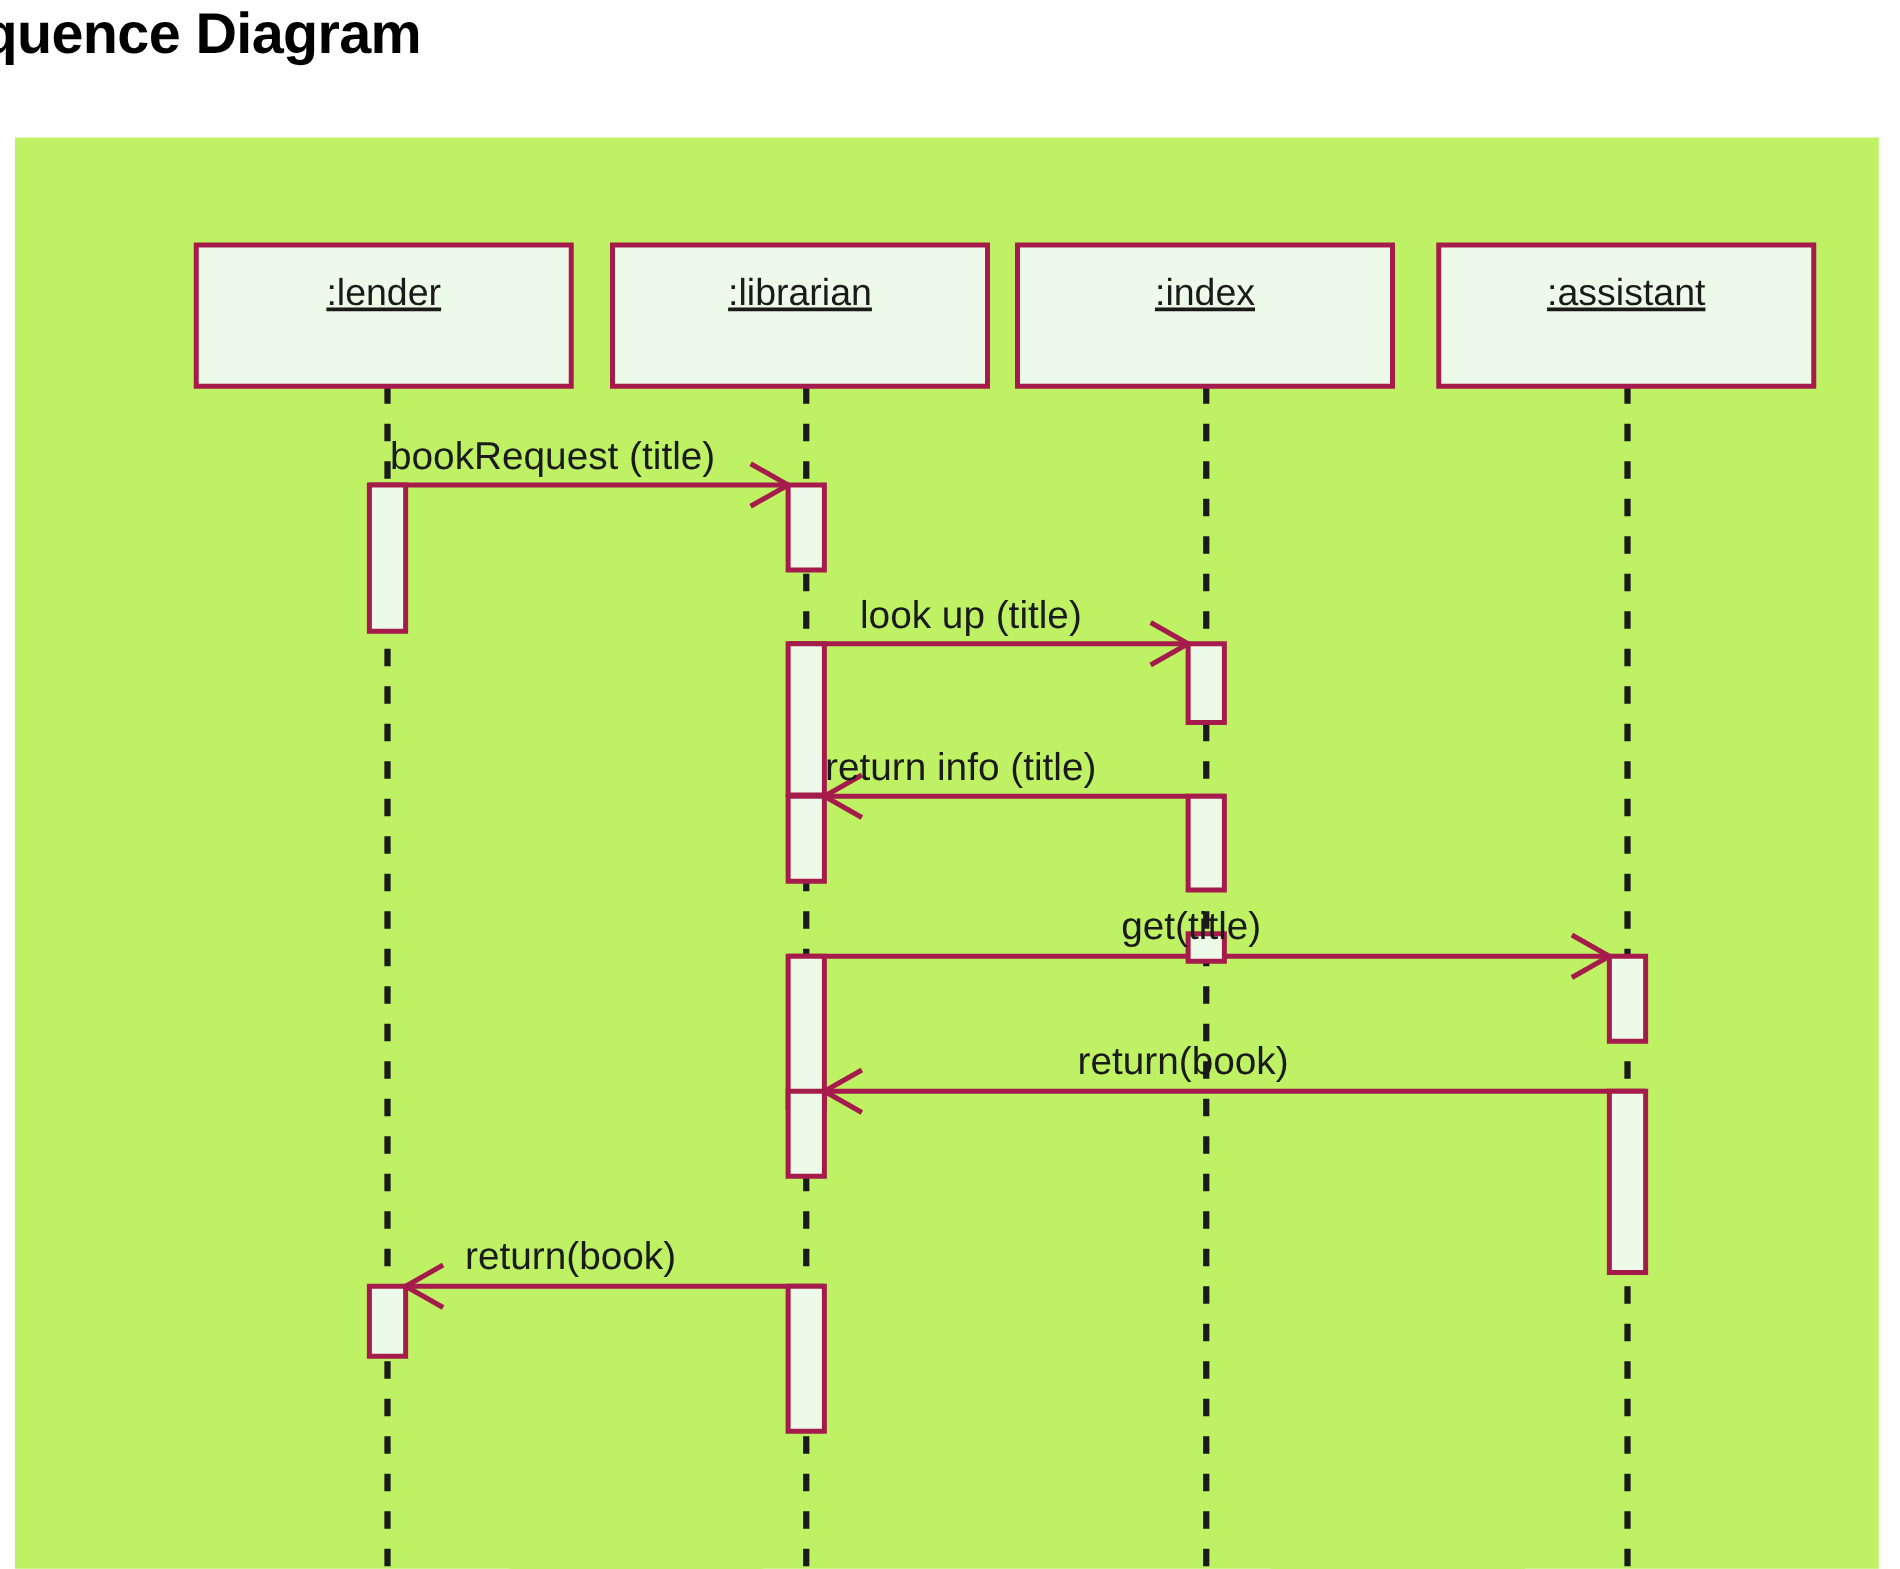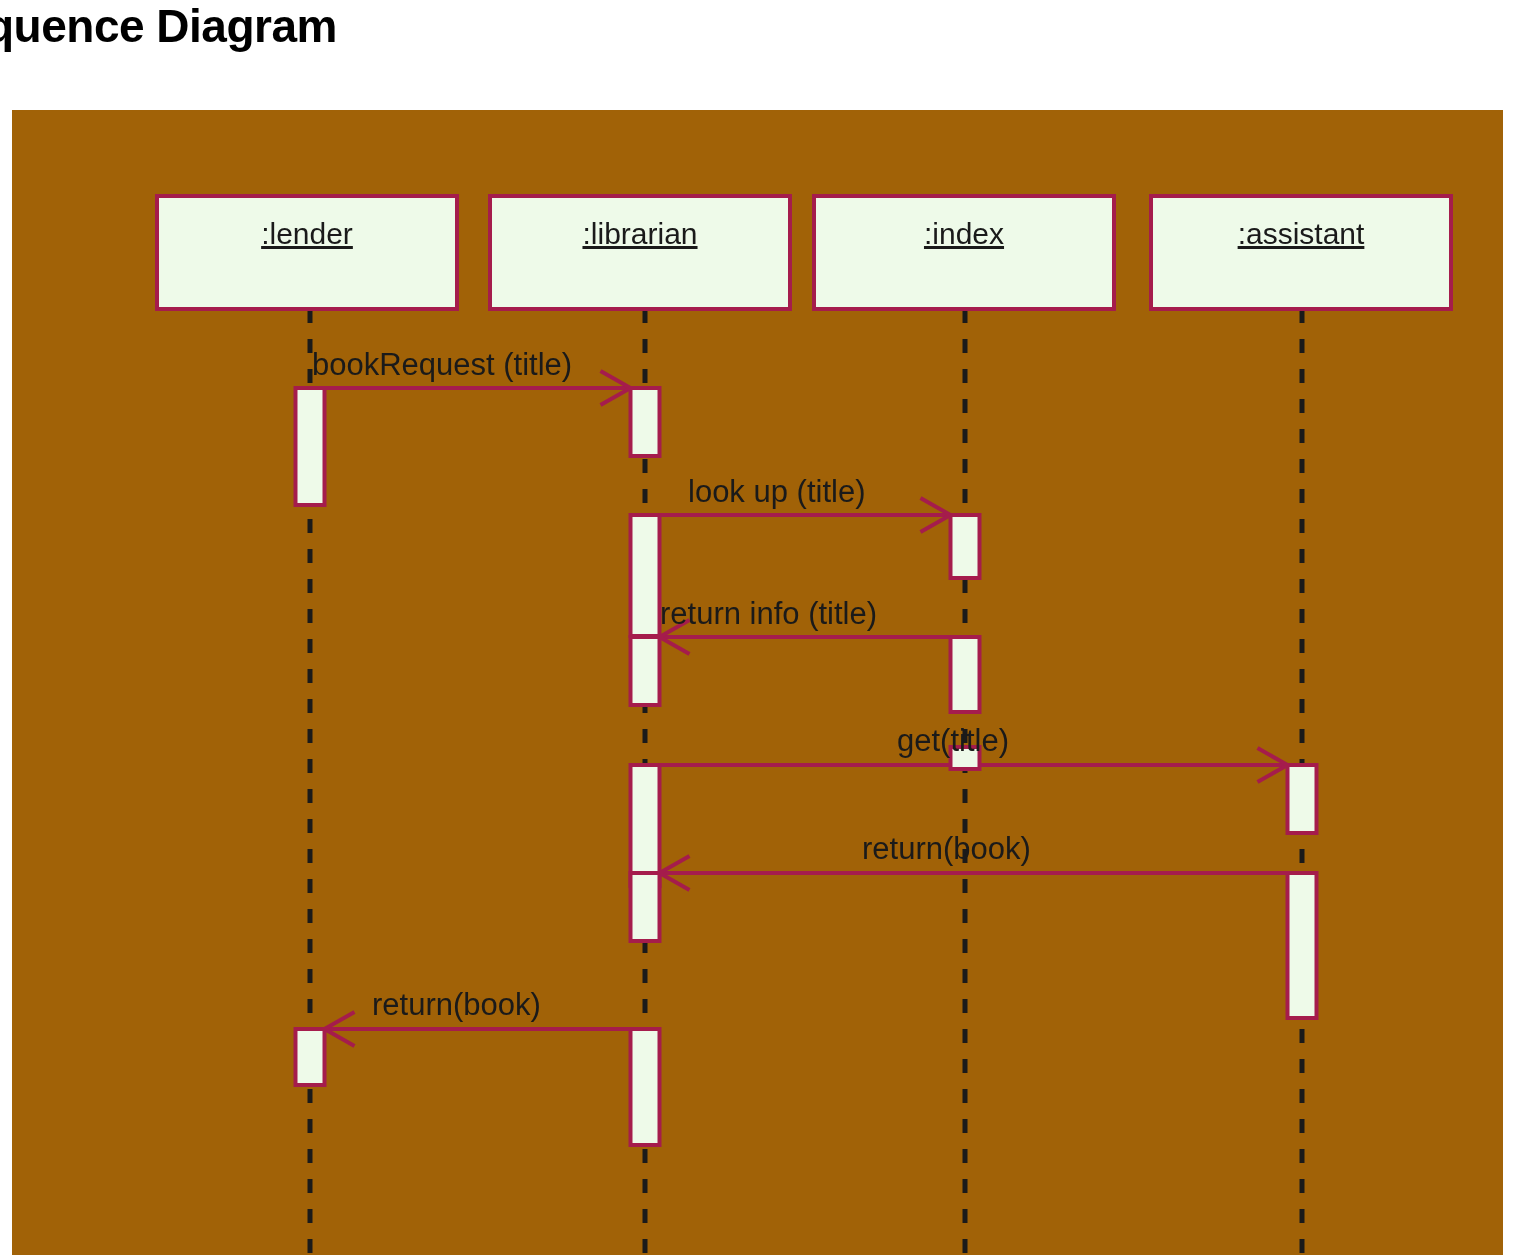--- a/index.html
+++ b/index.html
@@ -31,21 +31,21 @@
     letter-spacing: -0.5px;
     white-space: nowrap;
     line-height: 1.05;
   }
   #canvas-wrap {
     position: absolute;
     left: 12px;
     top: 110px;
     width: 1491px;
     height: 1145px;
-    background: #a16207;
+    background: #bef264;
   }
   #diagram-svg {
     display: block;
     width: 1491px;
     height: 1145px;
   }
   .lifeline-label {
     font-family: "Liberation Sans", sans-serif;
     font-size: 30px;
     fill: #1a1a1a;

